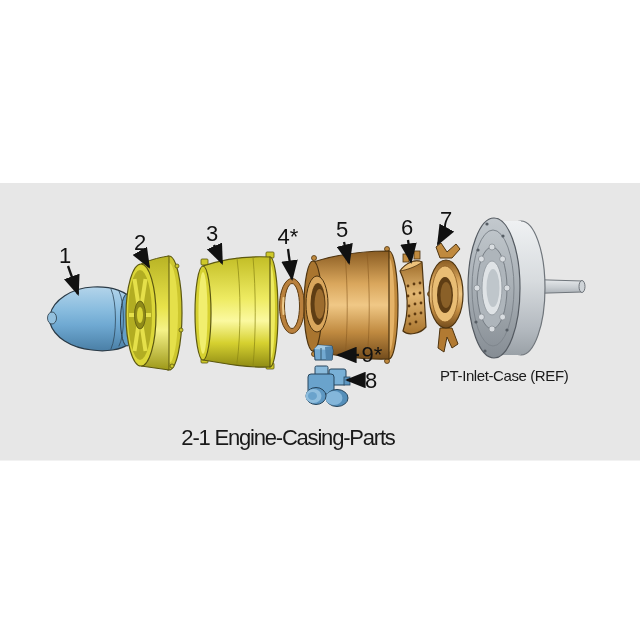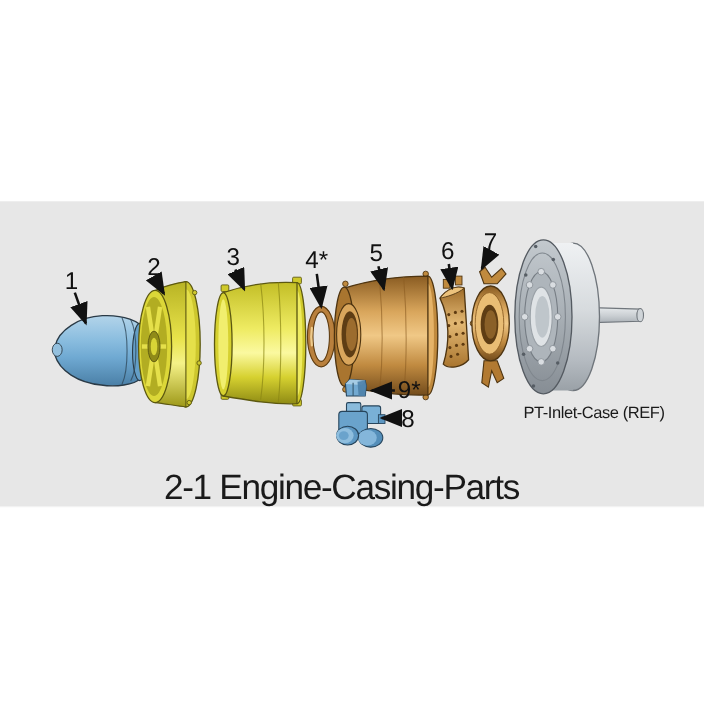--- a/index.html
+++ b/index.html
@@ -7,27 +7,27 @@
     position:relative; width:640px; height:640px;
     background:#ffffff; overflow:hidden;
     font-family:"Liberation Sans", sans-serif;
   }
   .band {
     position:absolute; left:0; top:183px; width:640px; height:277px;
     background:#e7e7e7; border-bottom:1px solid #f2f2f2;
   }
   svg.diagram { position:absolute; left:0; top:0; width:640px; height:640px; }
   .caption {
-    position:absolute; left:149px; top:425px; width:320px;
-    text-align:center; font-size:32px; letter-spacing:-1.2px;
+    position:absolute; left:128px; top:425px; width:320px;
+    text-align:center; font-size:22px; letter-spacing:-1.2px;
     color:#1a1a1a; white-space:nowrap;
   }
   .ref-label {
     position:absolute; left:440px; top:367px; width:200px;
-    text-align:center; font-size:15px; letter-spacing:-0.4px;
+    text-align:left; font-size:15px; letter-spacing:-0.4px;
     color:#1a1a1a; white-space:nowrap;
   }
   .callout-label {
     font-family:"Liberation Sans", sans-serif;
     font-size:22px; fill:#111111; text-anchor:middle;
   }
   .callout-line { stroke:#111111; stroke-width:2.3; fill:none; }
   .seam { fill:none; stroke-linecap:round; }
 </style>
 </head>

